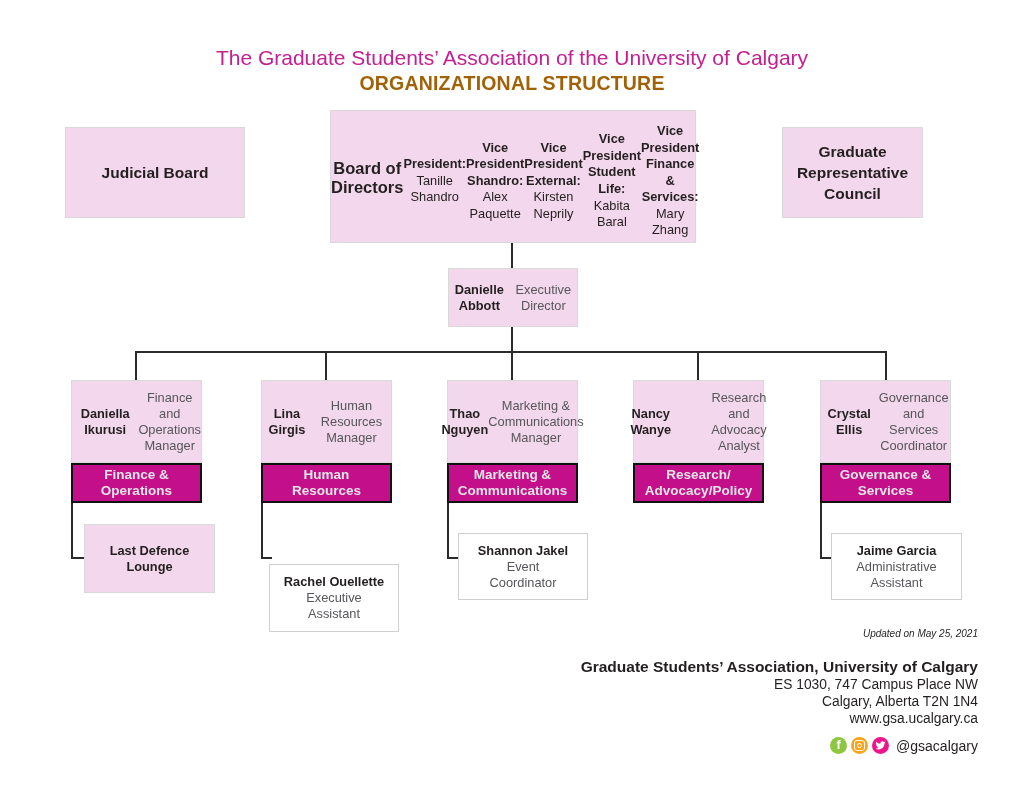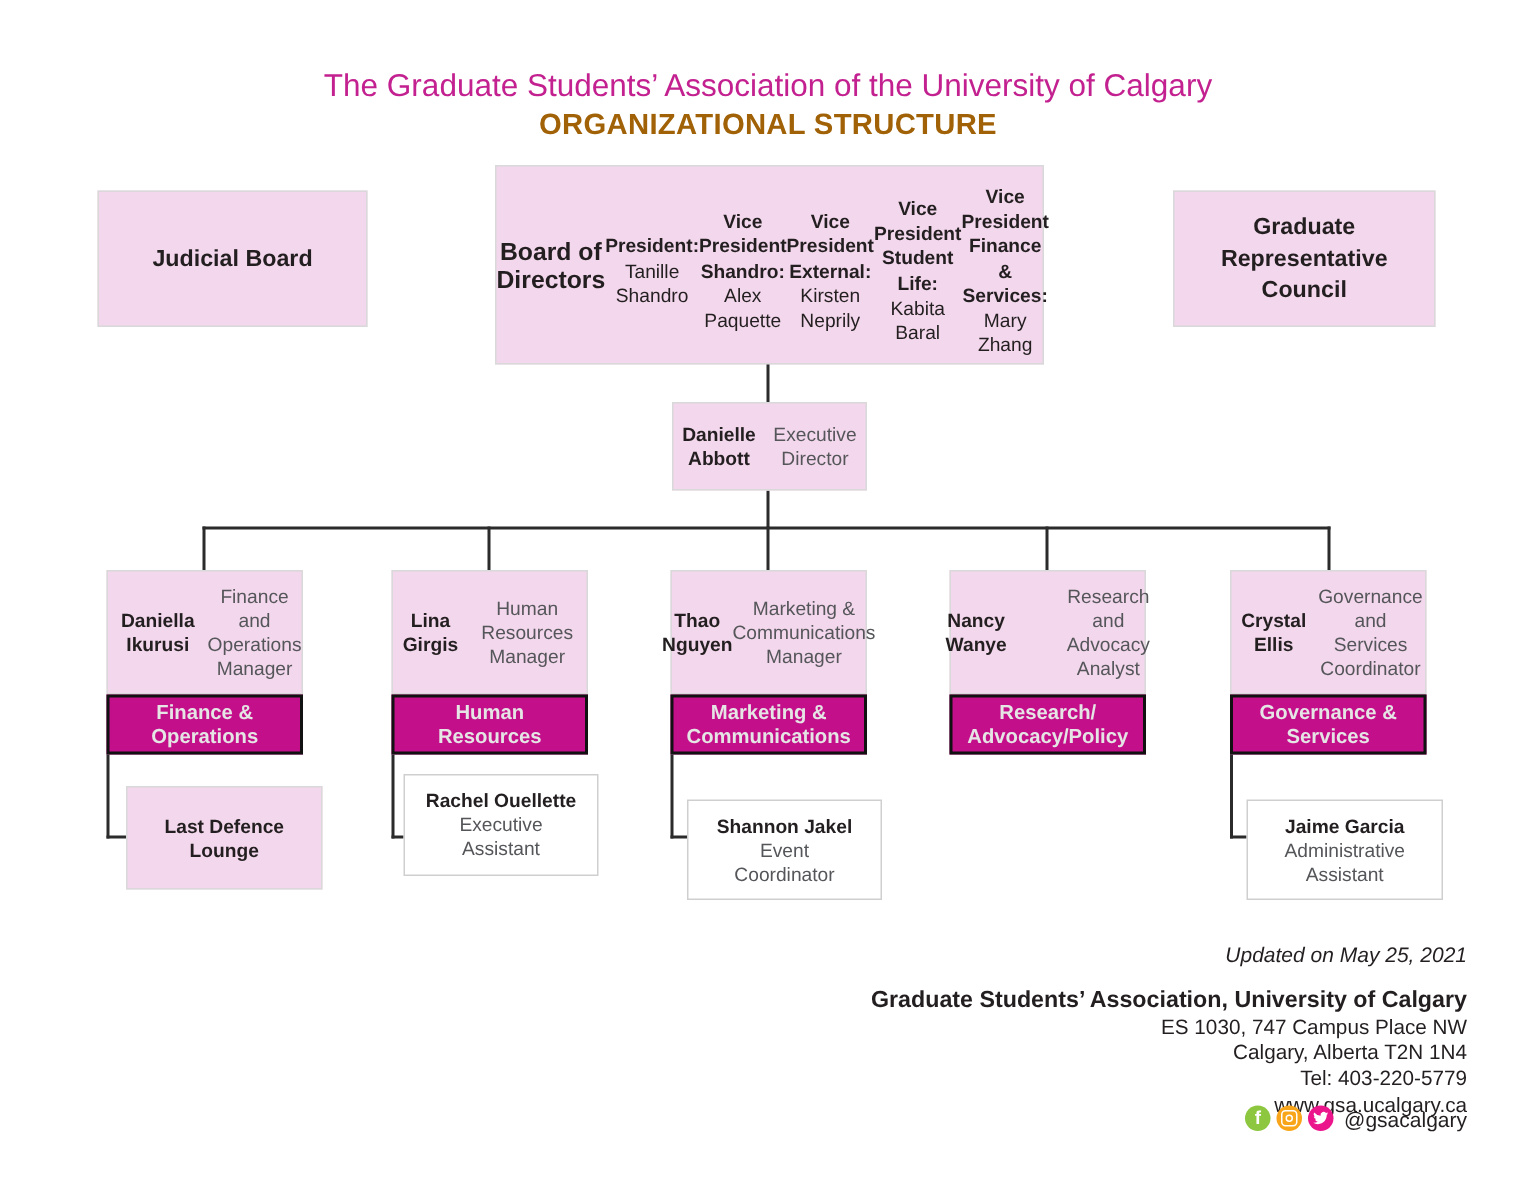--- a/index.html
+++ b/index.html
@@ -30,21 +30,21 @@
   .ribbon{top:463px;width:131px;height:40px;background:#C40F8B;border:2px solid #111111;
     display:flex;align-items:center;justify-content:center;text-align:center;
     color:#e5e5e5;font-weight:bold;font-size:13.5px;line-height:16.5px;}
   .c1{left:71px;} .c2{left:261px;} .c3{left:447px;} .c4{left:633px;gap:40px;} .c5{left:820px;}
   
   .rep{font-size:12.8px;}
   
   .line{position:absolute;background:#2B2B2B;}
   .v{width:2px;} .h{height:2px;}
   
-  .updated{right:46px;top:628px;font-size:14px;font-style:italic;}
+  .updated{right:46px;top:628px;font-size:10px;font-style:italic;}
   .orgname{right:46px;top:658px;font-size:15.5px;font-weight:bold;text-align:right;}
   .addr{right:46px;top:676px;font-size:13.8px;line-height:17.2px;text-align:right;}
   .social{right:46px;top:737px;display:flex;align-items:center;gap:4px;}
   .circ{width:17px;height:17px;border-radius:50%;display:flex;align-items:center;justify-content:center;}
   .fb{background:#8DC63F;color:#fff;font-weight:bold;font-size:12.5px;line-height:17px;}
   .ig{background:#F9A51A;}
   .ig-in{width:9px;height:9px;border:1.5px solid #fff;border-radius:3px;display:flex;align-items:center;justify-content:center;}
   .ig-dot{width:3px;height:3px;border:1px solid #fff;border-radius:50%;}
   .tw{background:#EC168C;}
   .handle{font-size:14px;margin-left:3px;}
@@ -63,21 +63,21 @@
 
   <div class="abs pbox board">
     <div class="board-title">Board of Directors</div>
     <div class="brow"><span class="br-role">President:</span> <span>Tanille Shandro</span></div>
     <div class="brow"><span class="br-role">Vice President Shandro:</span> <span>Alex Paquette</span></div>
     <div class="brow"><span class="br-role">Vice President External:</span> <span>Kirsten Neprily</span></div>
     <div class="brow"><span class="br-role">Vice President Student Life:</span> <span>Kabita Baral</span></div>
     <div class="brow"><span class="br-role">Vice President Finance &amp; Services:</span> <span>Mary Zhang</span></div>
   </div>
 
-  <div class="abs pbox" style="left:782px;top:127px;width:175px;height:91px;">
+  <div class="abs pbox" style="left:782px;top:127px;width:141px;height:91px;">
     <span class="biglabel prel">Graduate
 Representative
 Council</span>
   </div>
 
   <div class="line v" style="left:511px;top:243px;height:25px;"></div>
   <div class="line v" style="left:511px;top:327px;height:25px;"></div>
   <div class="line h" style="left:135px;top:351px;width:752px;"></div>
   <div class="line v" style="left:135px;top:351px;height:29px;"></div>
   <div class="line v" style="left:325px;top:351px;height:29px;"></div>
@@ -147,42 +147,41 @@
   <div class="line h" style="left:261px;top:557px;width:11px;"></div>
   <div class="line v" style="left:447px;top:503px;height:56px;"></div>
   <div class="line h" style="left:447px;top:557px;width:13px;"></div>
   <div class="line v" style="left:820px;top:503px;height:56px;"></div>
   <div class="line h" style="left:820px;top:557px;width:13px;"></div>
 
   <div class="abs pbox rep" style="left:84px;top:524px;width:131px;height:69px;">
     <div class="bname prel">Last Defence
 Lounge</div>
   </div>
-  <div class="abs whitebox rep" style="left:269px;top:516px;width:130px;height:68px;">
+  <div class="abs whitebox rep" style="left:269px;top:564px;width:130px;height:68px;">
     <div class="bname">Rachel Ouellette</div>
     <div class="brole prel">Executive
 Assistant</div>
   </div>
   <div class="abs whitebox rep" style="left:458px;top:533px;width:130px;height:67px;">
     <div class="bname">Shannon Jakel</div>
     <div class="brole prel">Event
 Coordinator</div>
   </div>
   <div class="abs whitebox rep" style="left:831px;top:533px;width:131px;height:67px;">
     <div class="bname">Jaime Garcia</div>
     <div class="brole prel">Administrative
 Assistant</div>
   </div>
 
   <div class="abs updated">Updated on May 25, 2021</div>
   <div class="abs orgname">Graduate Students’ Association, University of Calgary</div>
   <div class="abs addr">
     <div>ES 1030, 747 Campus Place NW</div>
     <div>Calgary, Alberta T2N 1N4</div>
-    <div>Tel: 403-220-5779</div>
     <div>www.gsa.ucalgary.ca</div>
   </div>
   <div class="abs social">
     <div class="circ fb">f</div>
     <div class="circ ig">
         <div class="ig-in">
           <div class="ig-dot"></div>
         </div>
       </div>
     <div class="circ tw">

